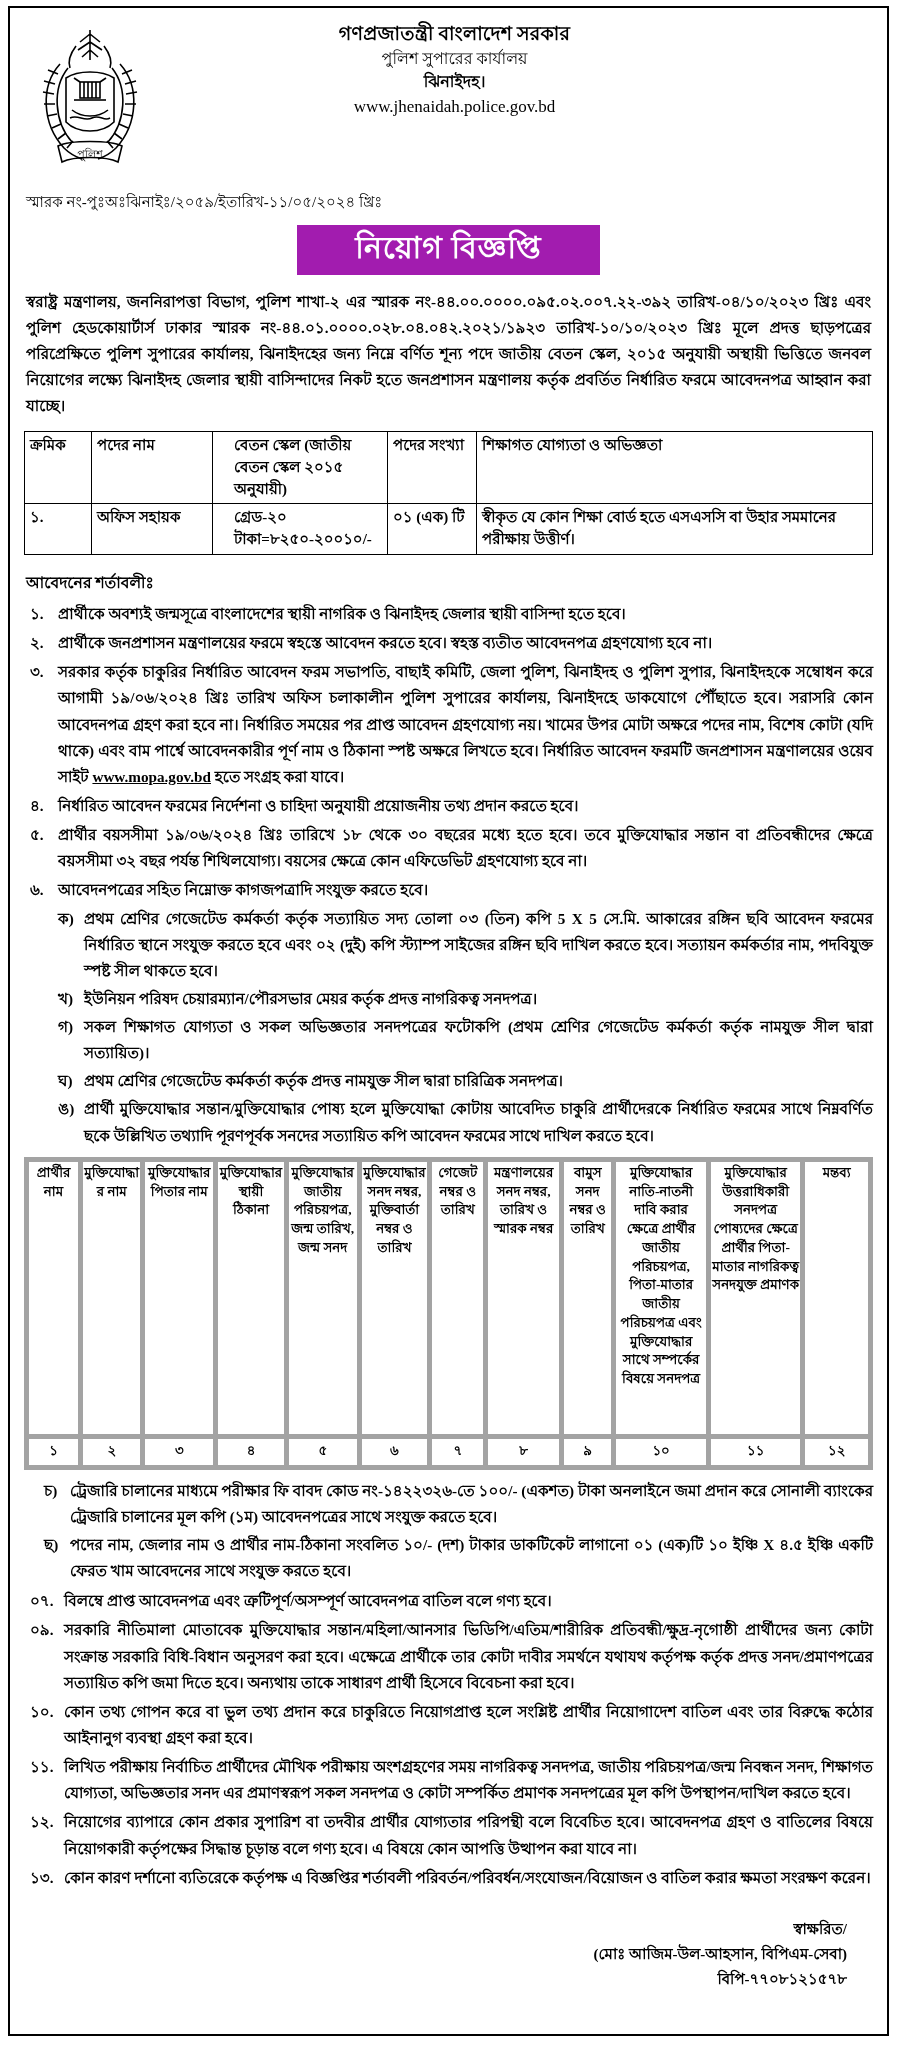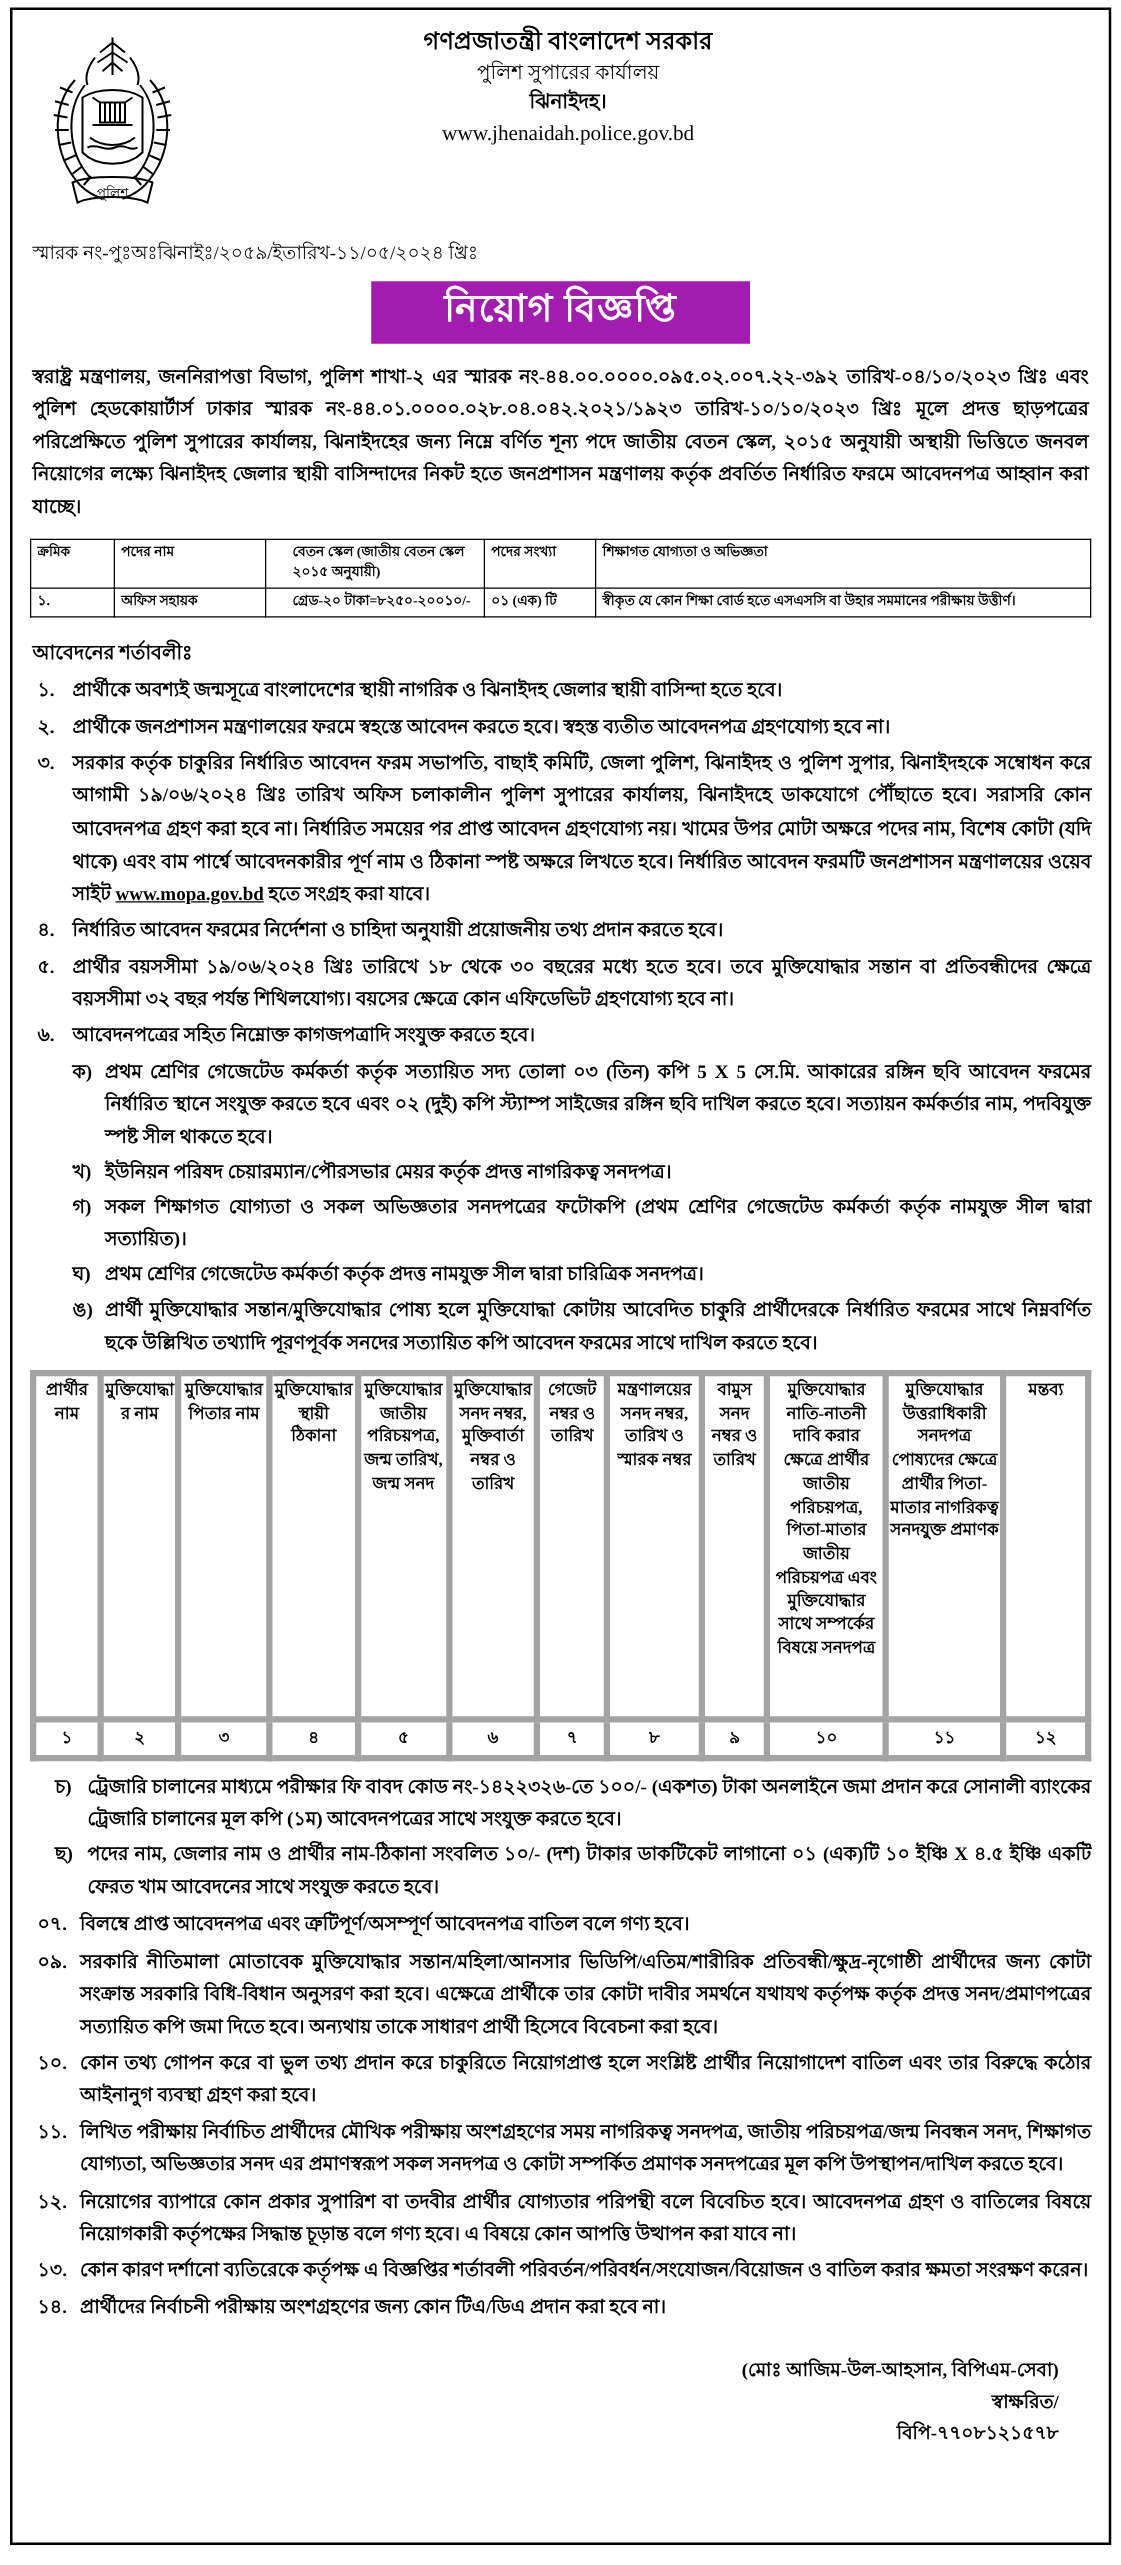--- a/index.html
+++ b/index.html
@@ -78,21 +78,21 @@
     font-size:15.2px;
     line-height:1.72;
     text-align:justify;
     margin-top:14px;
     padding:0 2px;
     font-weight:bold;
   }
 
   
   table{border-collapse:collapse;width:100%;}
-  .post-table{margin-top:12px;font-size:11px;font-weight:bold;}
+  .post-table{margin-top:12px;font-size:15px;font-weight:bold;}
   .post-table td,.post-table th{
     border:1px solid #000;
     padding:3px 5px;
     vertical-align:top;
     text-align:left;
     line-height:1.45;
     font-weight:bold;
   }
   .post-table .c1{width:56px;}
   .post-table .c2{width:110px;}
@@ -365,27 +365,23 @@
         <span class="txt">লিখিত পরীক্ষায় নির্বাচিত প্রার্থীদের মৌখিক পরীক্ষায় অংশগ্রহণের সময় নাগরিকত্ব সনদপত্র, জাতীয় পরিচয়পত্র/জন্ম নিবন্ধন সনদ, শিক্ষাগত যোগ্যতা, অভিজ্ঞতার সনদ এর প্রমাণস্বরূপ সকল সনদপত্র ও কোটা সম্পর্কিত প্রমাণক সনদপত্রের মূল কপি উপস্থাপন/দাখিল করতে হবে।</span>
       </li>
       <li>
         <span class="num wide">১২.</span>
         <span class="txt">নিয়োগের ব্যাপারে কোন প্রকার সুপারিশ বা তদবীর প্রার্থীর যোগ্যতার পরিপন্থী বলে বিবেচিত হবে। আবেদনপত্র গ্রহণ ও বাতিলের বিষয়ে নিয়োগকারী কর্তৃপক্ষের সিদ্ধান্ত চূড়ান্ত বলে গণ্য হবে। এ বিষয়ে কোন আপত্তি উত্থাপন করা যাবে না।</span>
       </li>
       <li>
         <span class="num wide">১৩.</span>
         <span class="txt">কোন কারণ দর্শানো ব্যতিরেকে কর্তৃপক্ষ এ বিজ্ঞপ্তির শর্তাবলী পরিবর্তন/পরিবর্ধন/সংযোজন/বিয়োজন ও বাতিল করার ক্ষমতা সংরক্ষণ করেন।</span>
       </li>
-      <li>
-        <span class="num wide">১৪.</span>
-        <span class="txt">প্রার্থীদের নির্বাচনী পরীক্ষায় অংশগ্রহণের জন্য কোন টিএ/ডিএ প্রদান করা হবে না।</span>
-      </li>
     </ol>
 
     <div class="sig-block">
+      <span class="sig-line">স্বাক্ষরিত/</span>
       <span class="sig-line">(মোঃ আজিম-উল-আহসান, বিপিএম-সেবা)</span>
-      <span class="sig-line">স্বাক্ষরিত/</span>
       <span class="sig-line">বিপি-৭৭০৮১২১৫৭৮</span>
 
     </div>
 
   </div>
 </div>
 
 </body></html>

